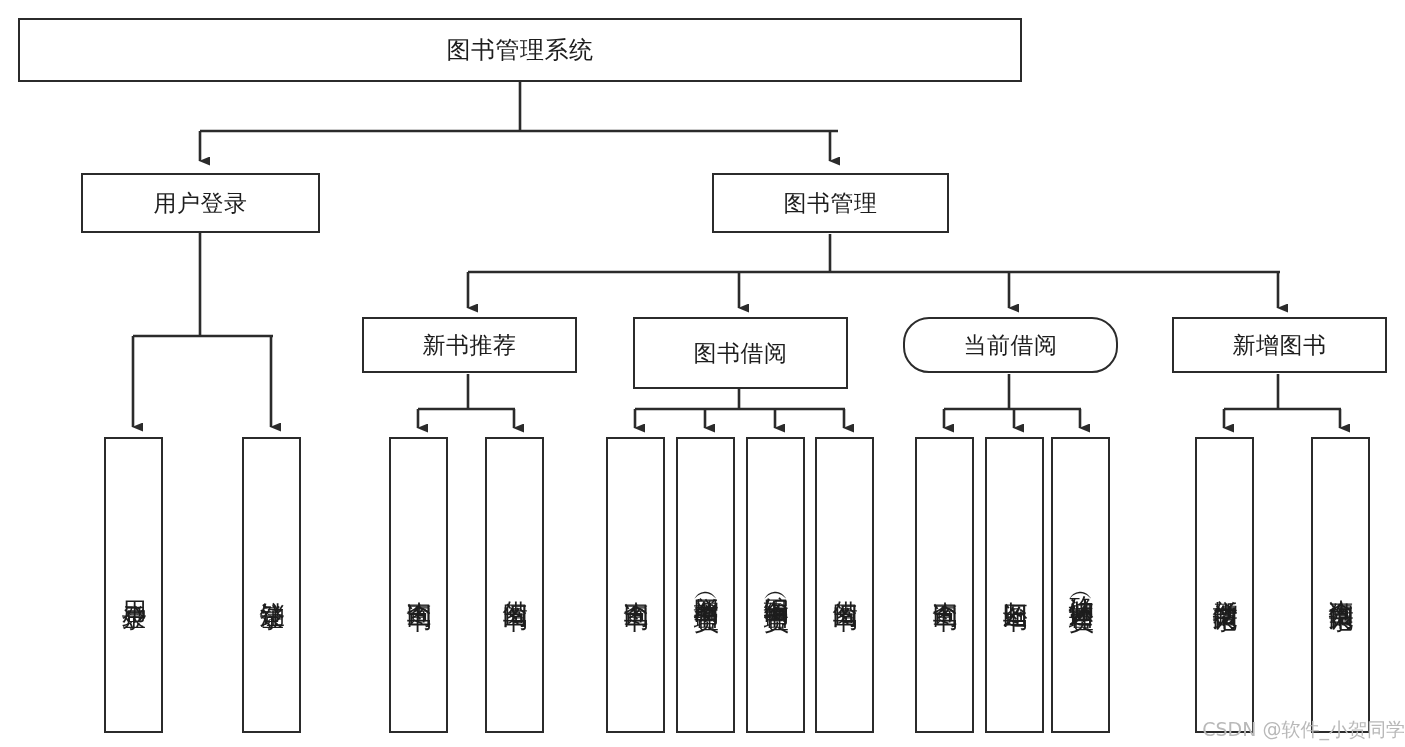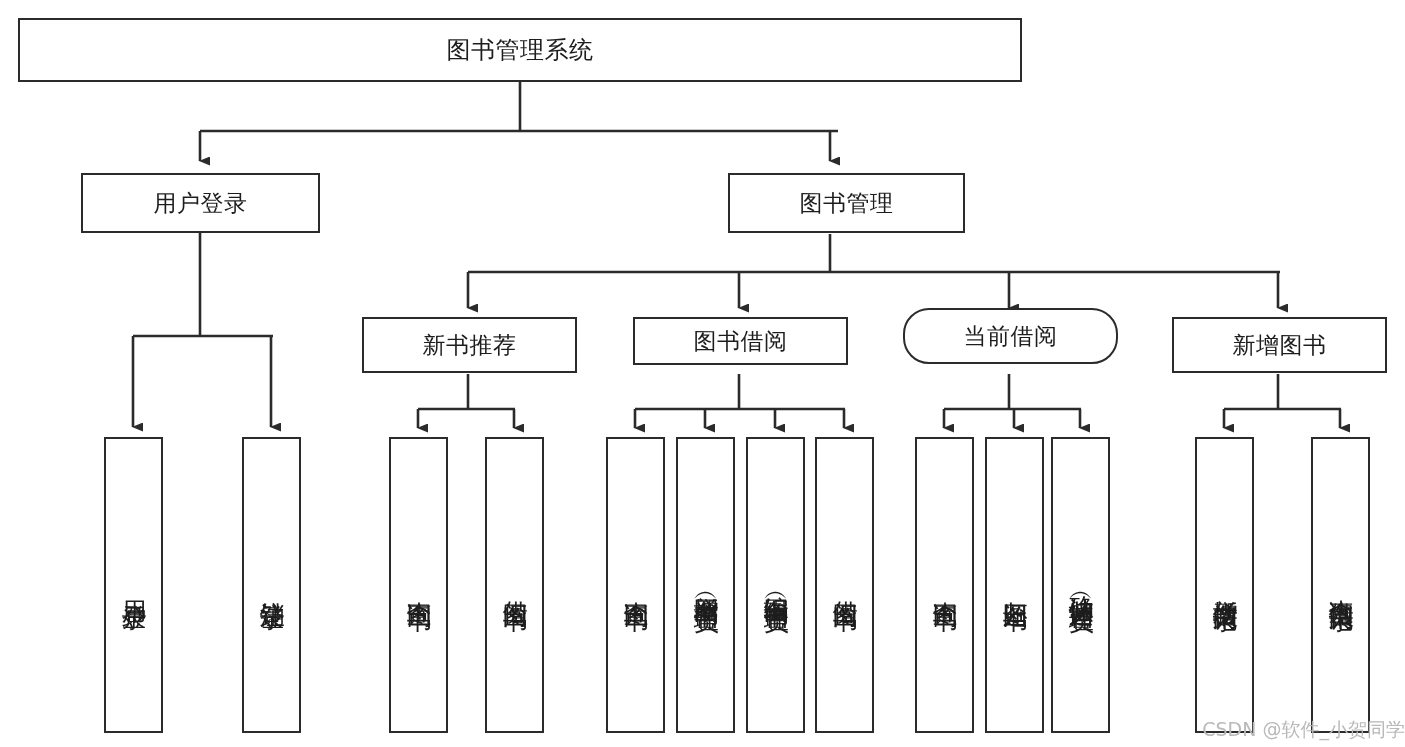--- a/index.html
+++ b/index.html
@@ -129,31 +129,31 @@
     </g>
   </svg>
 
   <div class="node h root" style="left:18px; top:18px; width:1004px; height:64px;">
     <span class="node-label">图书管理系统</span>
   </div>
 
   <div class="node h" style="left:81px; top:173px; width:239px; height:60px;">
     <span class="node-label">用户登录</span>
   </div>
-  <div class="node h" style="left:712px; top:173px; width:237px; height:60px;margin-left:16px;">
+  <div class="node h" style="left:712px; top:173px; width:237px; height:60px;">
     <span class="node-label">图书管理</span>
   </div>
 
   <div class="node h" style="left:362px; top:317px; width:215px; height:56px;align-items:center;">
     <span class="node-label">新书推荐</span>
   </div>
-  <div class="node h" style="left:633px; top:317px; width:215px; height:48px;">
+  <div class="node h" style="left:633px; top:317px; width:215px; height:72px;">
     <span class="node-label">图书借阅</span>
   </div>
-  <div class="node h" style="left:903px; top:308px; width:215px; height:56px;border-radius:26px;">
+  <div class="node h" style="left:903px; top:317px; width:215px; height:56px;border-radius:26px;">
     <span class="node-label">当前借阅</span>
   </div>
   <div class="node h" style="left:1172px; top:317px; width:215px; height:56px;">
     <span class="node-label">新增图书</span>
   </div>
 
   <div class="node v" style="left:104px; top:437px; width:59px; height:296px;">
     <span class="node-label">用户登录</span>
   </div>
   <div class="node v" style="left:242px; top:437px; width:59px; height:296px;">

